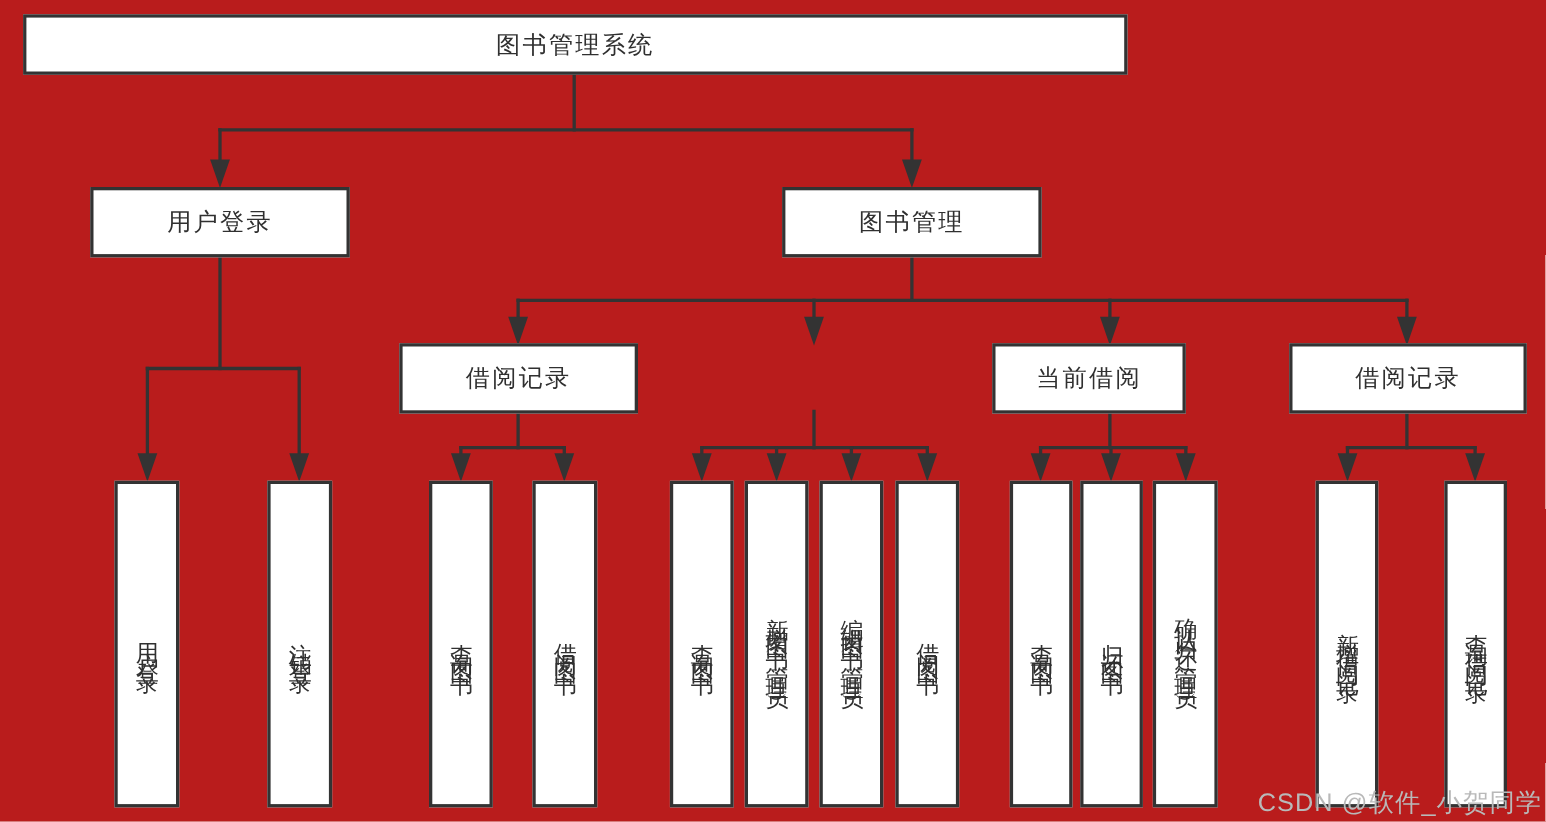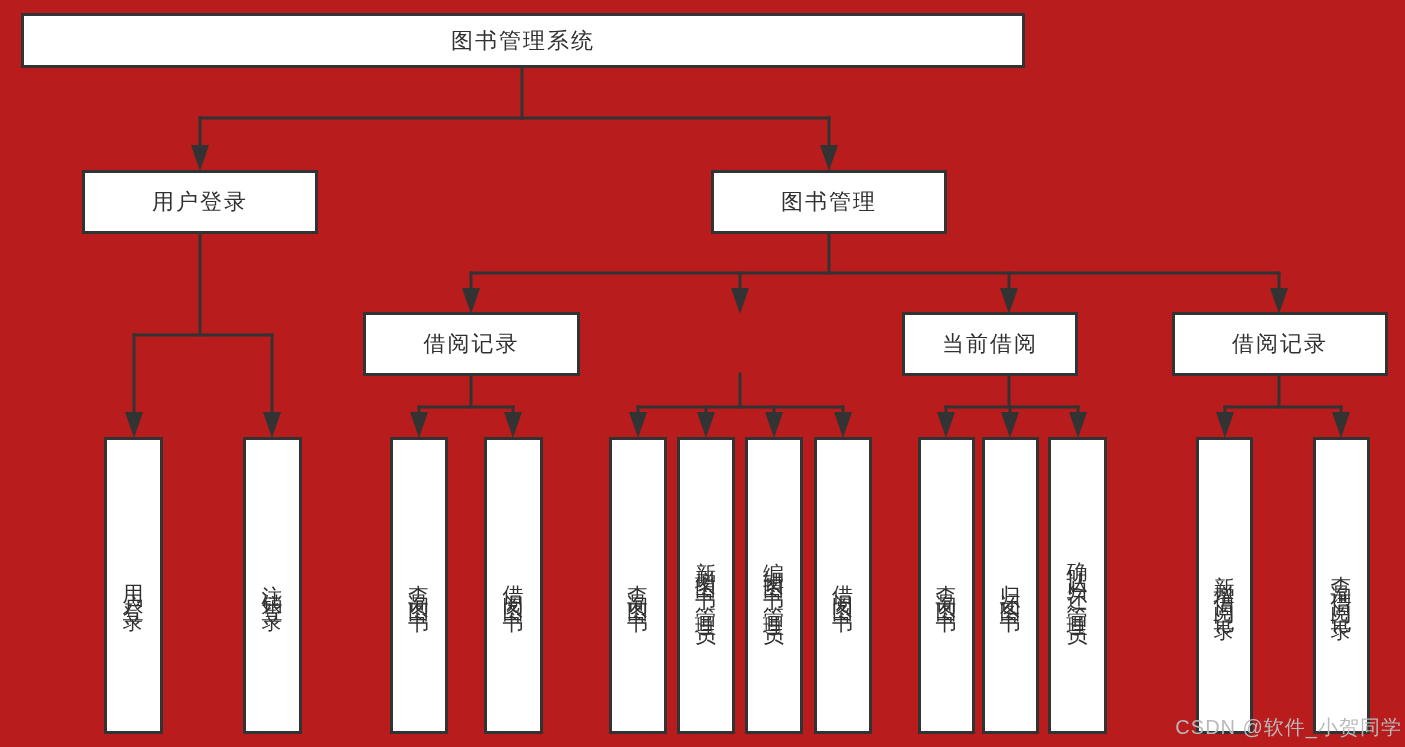--- a/index.html
+++ b/index.html
@@ -41,21 +41,21 @@
     padding: 4px 0;
   }
   .node.v.long {
     font-size: 21px;
     letter-spacing: 9px;
   }
   #watermark {
     position: absolute;
     right: 3px;
     top: 714px;
-    font-size: 20px;
+    font-size: 23px;
     color: #b9b9b9;
     letter-spacing: 1px;
     white-space: nowrap;
   }
 </style>
 </head>
 <body>
 
 <div id="stage">
 

